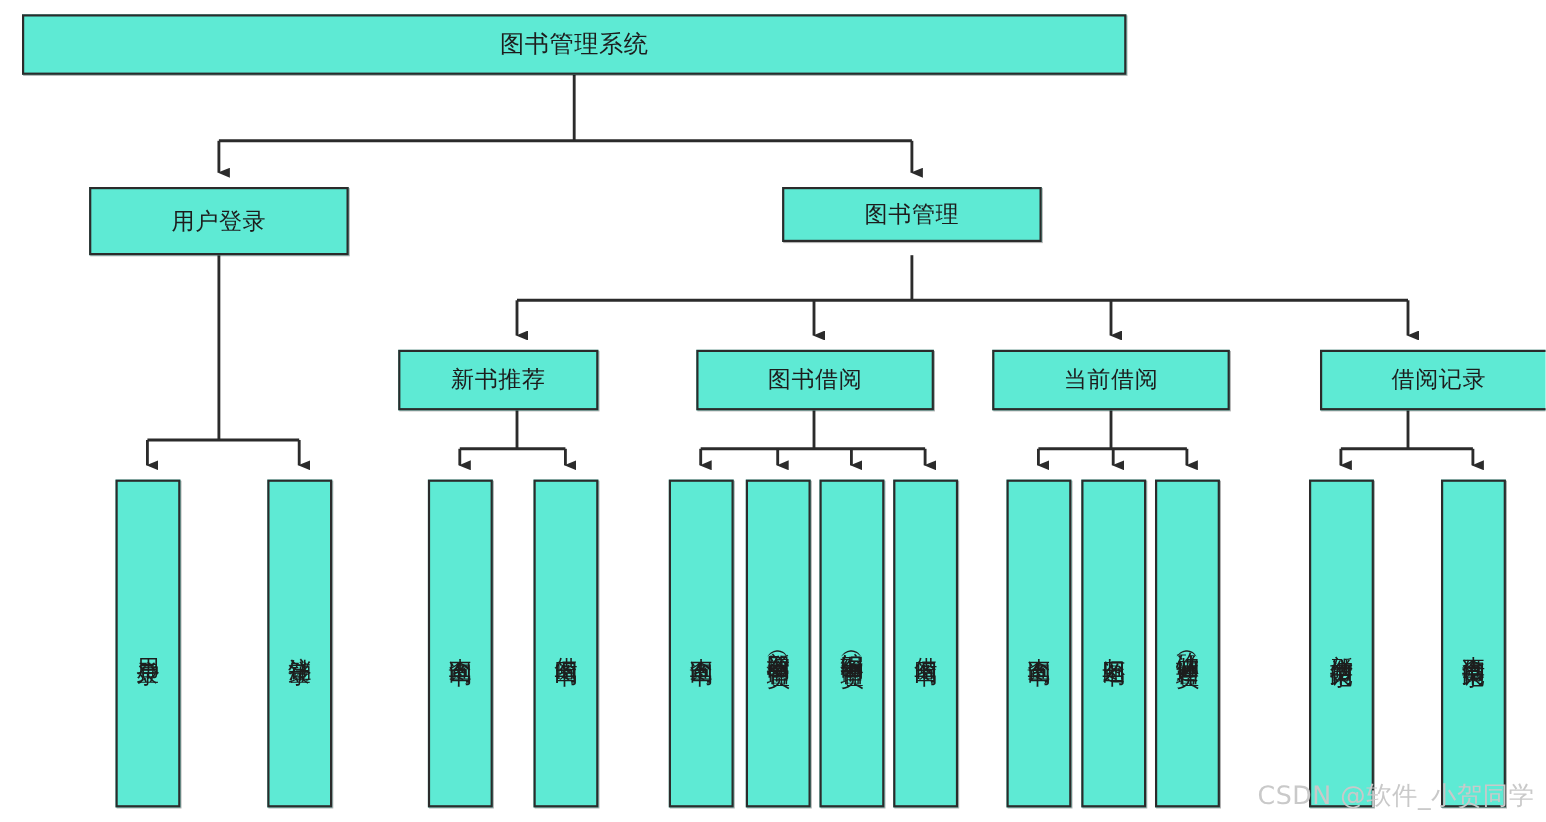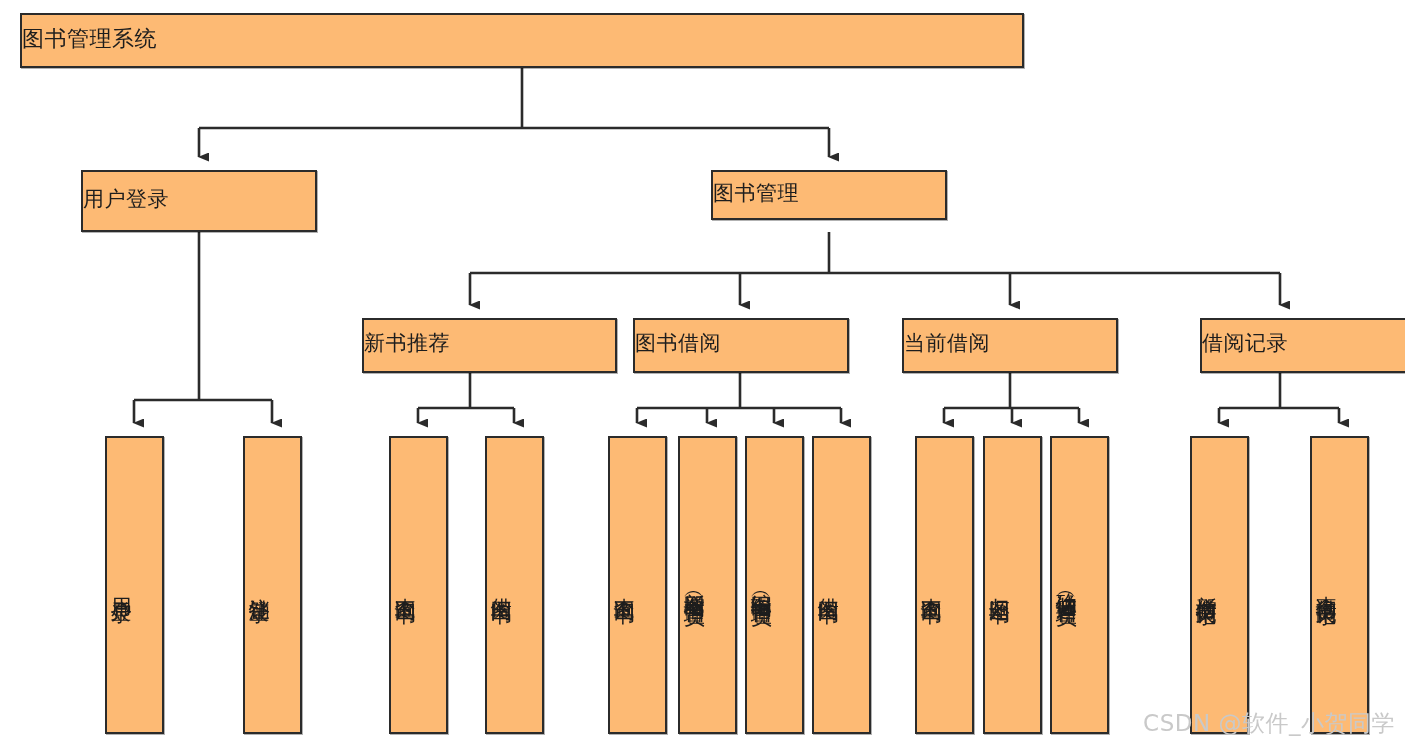--- a/index.html
+++ b/index.html
@@ -17,25 +17,25 @@
   #diagram-root {
     position: absolute;
     left: 0; top: 0;
     width: 1405px;
     height: 747px;
   }
   .node-box {
     position: absolute;
     box-sizing: border-box;
     border: 2px solid #2b2b2b;
-    background: #fdba74;
+    background: #5eead4;
     box-shadow: 1px 1px 0 rgba(0,0,0,0.30);
     display: flex;
     align-items: center;
-    font-family: Liberation Mono, monospace;
+    justify-content: center;
   }
   .node-label-h {
     font-size: 21px;
     color: #1d1d1d;
     line-height: 1.15;
     white-space: nowrap;
     letter-spacing: 0.5px;
   }
   .node-label-v {
     font-size: 21px;
@@ -118,21 +118,21 @@
     <span class="node-label-h root-label">图书管理系统</span>
   </div>
 
   <div class="node-box" style="left: 81px; top: 170px; width: 236px; height: 62px;">
     <span class="node-label-h">用户登录</span>
   </div>
   <div class="node-box" style="left: 711px; top: 170px; width: 236px; height: 50px;">
     <span class="node-label-h">图书管理</span>
   </div>
 
-  <div class="node-box" style="left: 362px; top: 318px; width: 255px; height: 55px;">
+  <div class="node-box" style="left: 362px; top: 318px; width: 182px; height: 55px;">
     <span class="node-label-h">新书推荐</span>
   </div>
   <div class="node-box" style="left: 902px; top: 318px; width: 216px; height: 55px;">
     <span class="node-label-h">当前借阅</span>
   </div>
   <div class="node-box" style="left: 633px; top: 318px; width: 216px; height: 55px;">
     <span class="node-label-h">图书借阅</span>
   </div>
   <div class="node-box" style="left: 1172px; top: 318px; width: 216px; height: 55px; margin-left: 28px;">
     <span class="node-label-h">借阅记录</span>

